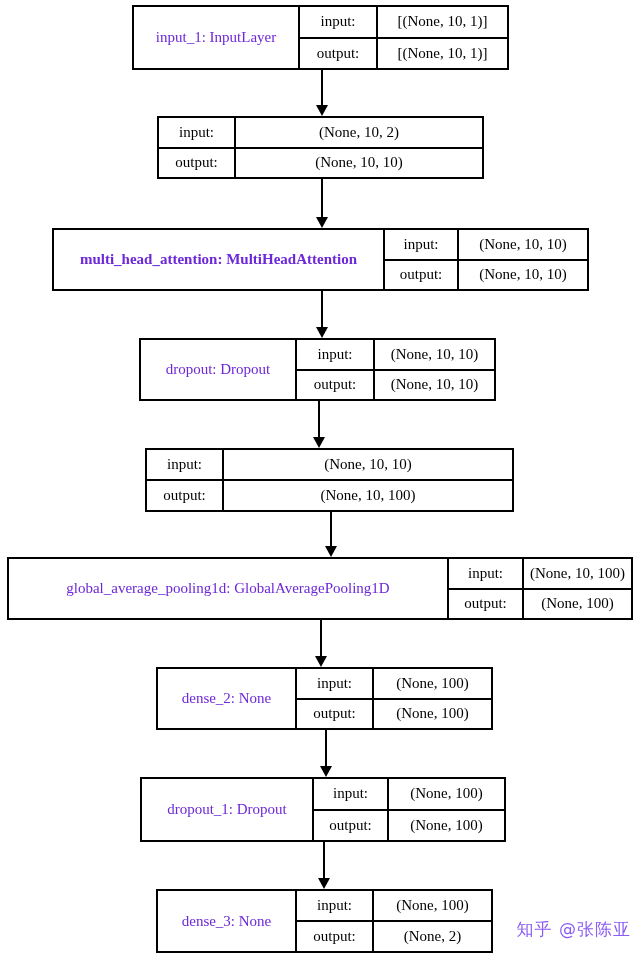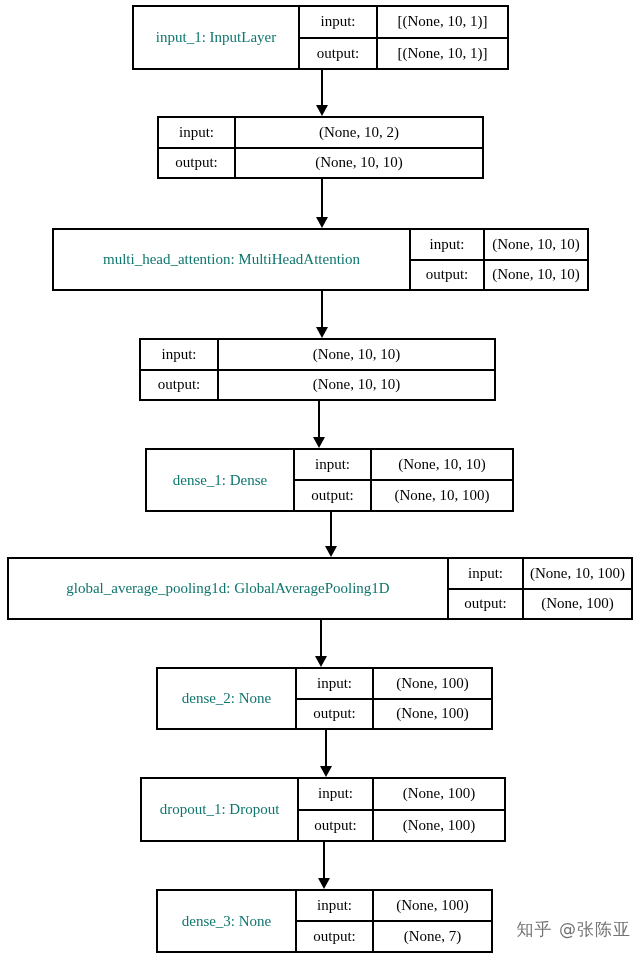--- a/index.html
+++ b/index.html
@@ -25,21 +25,21 @@
     display: flex;
     align-items: stretch;
   }
   .node-name {
     box-sizing: border-box;
     display: flex;
     align-items: center;
     justify-content: center;
     text-align: center;
     font-size: 15px;
-    color: #0f766e;
+    color: #6d28d9;
     padding: 0 24px;
     border-right: 2px solid #000000;
     white-space: nowrap;
   }
   .node-io {
     flex: 1 1 auto;
     display: flex;
     flex-direction: column;
   }
   .io-row {
@@ -93,21 +93,21 @@
     border-right: 6px solid transparent;
     border-top: 11px solid #000000;
   }
 
   
   .watermark {
     position: absolute;
     right: 10px;
     bottom: 18px;
     font-size: 17px;
-    color: #737373;
+    color: #8b5cf6;
     letter-spacing: 1px;
     font-family: "DejaVu Sans", "Liberation Sans", sans-serif;
     user-select: none;
     white-space: nowrap;
   }
 </style>
 </head>
 <body>
 
 <div id="canvas">
@@ -162,46 +162,46 @@
           <div class="io-label" style="width: 77px;">input:</div>
           <div class="io-value">(None, 10, 2)</div>
         </div>
         <div class="io-row ">
           <div class="io-label" style="width: 77px;">output:</div>
           <div class="io-value">(None, 10, 10)</div>
         </div>
       </div>
     </div>
     <div class="node" style="left: 52px; top: 228px; width: 537px; height: 63px;">
-      <div class="node-name" style="width: 357px;">multi_head_attention: MultiHeadAttention</div>
+      <div class="node-name" style="width: 331px; font-weight: bold;">multi_head_attention: MultiHeadAttention</div>
       <div class="node-io">
         <div class="io-row first">
           <div class="io-label" style="width: 74px;">input:</div>
           <div class="io-value">(None, 10, 10)</div>
         </div>
         <div class="io-row ">
           <div class="io-label" style="width: 74px;">output:</div>
           <div class="io-value">(None, 10, 10)</div>
         </div>
       </div>
     </div>
     <div class="node" style="left: 139px; top: 338px; width: 357px; height: 63px;">
+      <div class="node-name" style="width: 156px;">dropout: Dropout</div>
       <div class="node-io">
         <div class="io-row first">
           <div class="io-label" style="width: 78px;">input:</div>
           <div class="io-value">(None, 10, 10)</div>
         </div>
         <div class="io-row ">
           <div class="io-label" style="width: 78px;">output:</div>
           <div class="io-value">(None, 10, 10)</div>
         </div>
       </div>
     </div>
     <div class="node" style="left: 145px; top: 448px; width: 369px; height: 64px;">
-      <div class="node-name" style="width: 148px;">dense_1: Dense</div>
       <div class="node-io">
         <div class="io-row first">
           <div class="io-label" style="width: 77px;">input:</div>
           <div class="io-value">(None, 10, 10)</div>
         </div>
         <div class="io-row ">
           <div class="io-label" style="width: 77px;">output:</div>
           <div class="io-value">(None, 10, 100)</div>
         </div>
       </div>
@@ -226,39 +226,39 @@
           <div class="io-label" style="width: 77px;">input:</div>
           <div class="io-value">(None, 100)</div>
         </div>
         <div class="io-row ">
           <div class="io-label" style="width: 77px;">output:</div>
           <div class="io-value">(None, 100)</div>
         </div>
       </div>
     </div>
     <div class="node" style="left: 140px; top: 777px; width: 366px; height: 65px;">
-      <div class="node-name" style="width: 157px;">dropout_1: Dropout</div>
+      <div class="node-name" style="width: 172px;">dropout_1: Dropout</div>
       <div class="node-io">
         <div class="io-row first">
           <div class="io-label" style="width: 75px;">input:</div>
           <div class="io-value">(None, 100)</div>
         </div>
         <div class="io-row ">
           <div class="io-label" style="width: 75px;">output:</div>
           <div class="io-value">(None, 100)</div>
         </div>
       </div>
     </div>
     <div class="node" style="left: 156px; top: 889px; width: 337px; height: 64px;">
       <div class="node-name" style="width: 139px;">dense_3: None</div>
       <div class="node-io">
         <div class="io-row first">
           <div class="io-label" style="width: 77px;">input:</div>
           <div class="io-value">(None, 100)</div>
         </div>
         <div class="io-row ">
           <div class="io-label" style="width: 77px;">output:</div>
-          <div class="io-value">(None, 7)</div>
+          <div class="io-value">(None, 2)</div>
         </div>
       </div>
     </div>
     <div class="watermark">知乎 @张陈亚</div>
   </div>
 
 </body></html>

